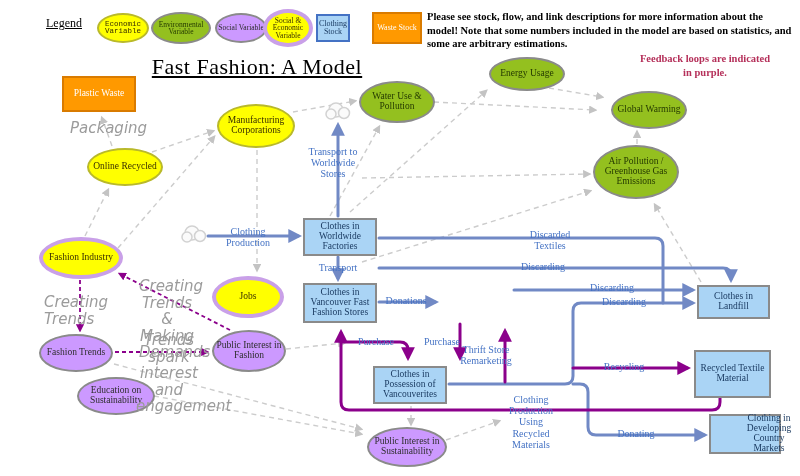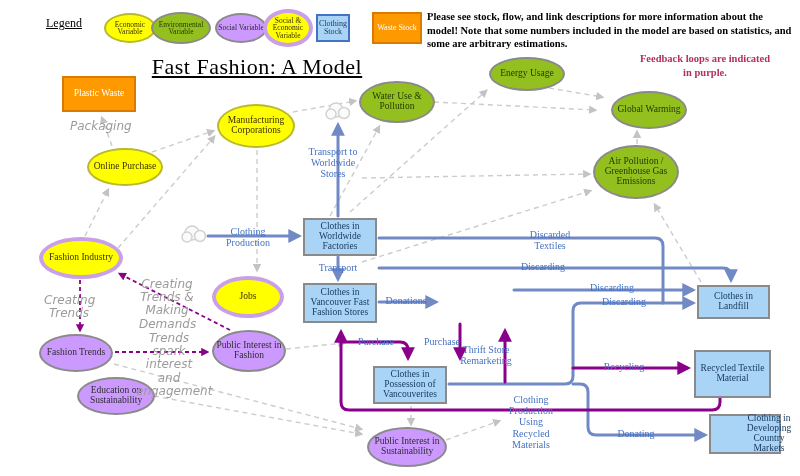--- a/index.html
+++ b/index.html
@@ -14,21 +14,21 @@
   .green{background:#94c01f;border:2px solid #8a8a8a;color:#253a00;font-size:9.5px;}
   .purplevar{background:#cc99ff;border:2px solid #8a8a8a;color:#2d2d2d;font-size:9.5px;}
   .soceco{background:#ffff00;border:4px solid #c9a0e8;color:#3a3000;font-size:9.5px;}
   .stockbox{background:#aad4f5;border:2px solid #8a8a8a;color:#17375e;font-size:9.5px;}
   .legendstock{background:#aad4f5;border:2px solid #4472c4;color:#17375e;font-size:8px;}
   .waste{background:#ff9900;border:2px solid #d97b00;color:#fff;font-size:8px;}
   .wastebig{background:#ff9900;border:2px solid #d97b00;color:#fff;font-size:9.5px;}
   .legend-ell{font-size:7.5px;line-height:1;}
 
   .flabel{position:absolute;color:#4472c4;font-size:10px;text-align:center;line-height:1.12;}
-  .glabel{position:absolute;color:#9b9b9b;font-size:12px;text-align:center;line-height:1.1;
+  .glabel{position:absolute;color:#9b9b9b;font-size:15px;text-align:center;line-height:1.1;
           font-family:"DejaVu Sans",sans-serif;font-style:italic;}
   .title{position:absolute;left:132px;top:54px;width:250px;text-align:center;font-size:22px;
          color:#000;text-decoration:underline;letter-spacing:.5px;}
   .legend-title{position:absolute;left:46px;top:16px;font-size:12px;text-decoration:underline;color:#000;}
   .note{position:absolute;left:427px;top:10px;width:368px;font-size:10.5px;font-weight:600;
         color:#000;line-height:1.3;}
   .feedback{position:absolute;left:638px;top:52px;width:134px;font-size:10.5px;font-weight:700;
             color:#b5305a;text-align:center;line-height:1.3;}
 </style>
 </head>
@@ -103,32 +103,32 @@
         <circle cx="187" cy="237" r="5"></circle>
     </g>
     <g fill="#fbfbfb" stroke="#d2d2d2" stroke-width="1.5">
       <circle cx="336" cy="110" r="7"></circle>
         <circle cx="344" cy="113" r="5.5"></circle>
         <circle cx="331" cy="114" r="5"></circle>
     </g>
   </svg>
 
   <div class="legend-title">Legend</div>
-  <div class="node ellipse yellow legend-ell" style="left:104px;top:13px;width:52px;height:30px;">Economic Variable</div>
+  <div class="node ellipse yellow legend-ell" style="left:97px;top:13px;width:52px;height:30px;font-family:Liberation Mono, monospace;">Economic Variable</div>
   <div class="node ellipse green legend-ell" style="left:151px;top:12px;width:60px;height:32px;">Environmental Variable</div>
   <div class="node ellipse purplevar legend-ell" style="left:215px;top:13px;width:52px;height:30px;">Social Variable</div>
   <div class="node ellipse soceco legend-ell" style="left:263px;top:9px;width:50px;height:38px;">Social &amp; Economic Variable</div>
   <div class="node legendstock" style="left:316px;top:14px;width:34px;height:28px;">Clothing Stock</div>
   <div class="node waste" style="left:372px;top:12px;width:50px;height:32px;">Waste Stock</div>
   <div class="note">Please see stock, flow, and link descriptions for more information about the model! Note that some numbers included in the model are based on statistics, and some are arbitrary estimations.</div>
   <div class="title">Fast Fashion: A Model</div>
   <div class="feedback">Feedback loops are indicated in purple.</div>
 
   <div class="node wastebig" style="left:62px;top:76px;width:74px;height:36px;">Plastic Waste</div>
-  <div class="node ellipse yellow" style="left:87px;top:148px;width:76px;height:38px;">Online Purchase</div>
+  <div class="node ellipse yellow" style="left:87px;top:148px;width:76px;height:38px;">Online Recycled</div>
   <div class="node ellipse yellow" style="left:217px;top:104px;width:78px;height:44px;">Manufacturing Corporations</div>
   <div class="node ellipse soceco" style="left:39px;top:237px;width:84px;height:42px;">Fashion Industry</div>
   <div class="node ellipse soceco" style="left:212px;top:276px;width:72px;height:42px;">Jobs</div>
   <div class="node ellipse purplevar" style="left:39px;top:334px;width:74px;height:38px;">Fashion Trends</div>
   <div class="node ellipse purplevar" style="left:77px;top:377px;width:78px;height:38px;">Education on Sustainability</div>
   <div class="node ellipse purplevar" style="left:212px;top:330px;width:74px;height:42px;">Public Interest in Fashion</div>
   <div class="node ellipse purplevar" style="left:367px;top:427px;width:80px;height:40px;">Public Interest in Sustainability</div>
   <div class="node ellipse green" style="left:359px;top:81px;width:76px;height:42px;">Water Use &amp; Pollution</div>
   <div class="node ellipse green" style="left:489px;top:57px;width:76px;height:34px;">Energy Usage</div>
   <div class="node ellipse green" style="left:599px;top:91px;width:76px;height:38px;margin-left:12px;">Global Warming</div>

